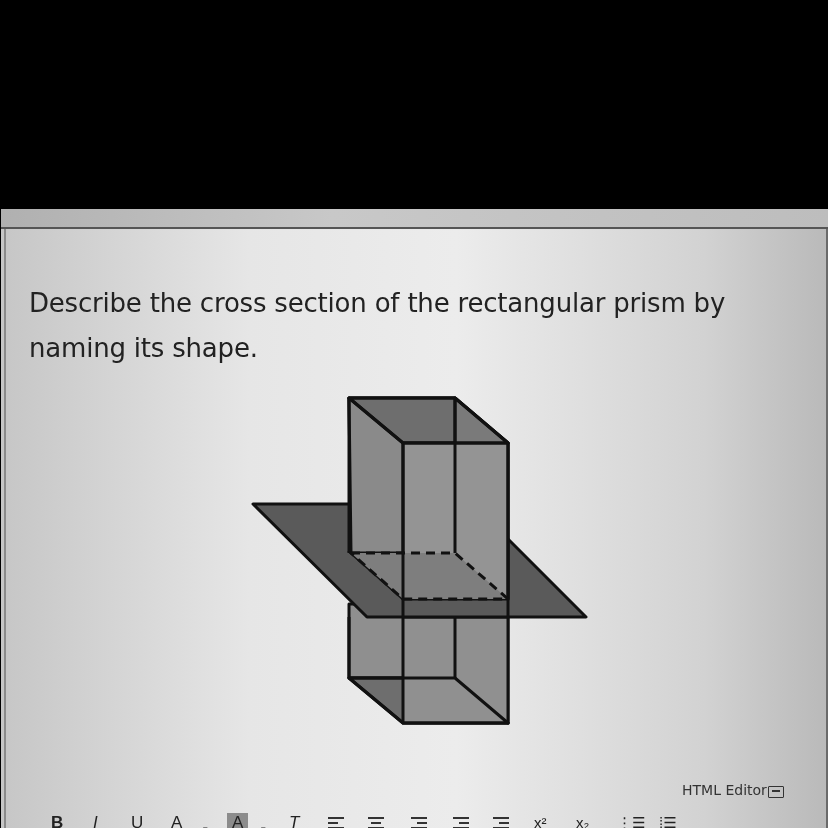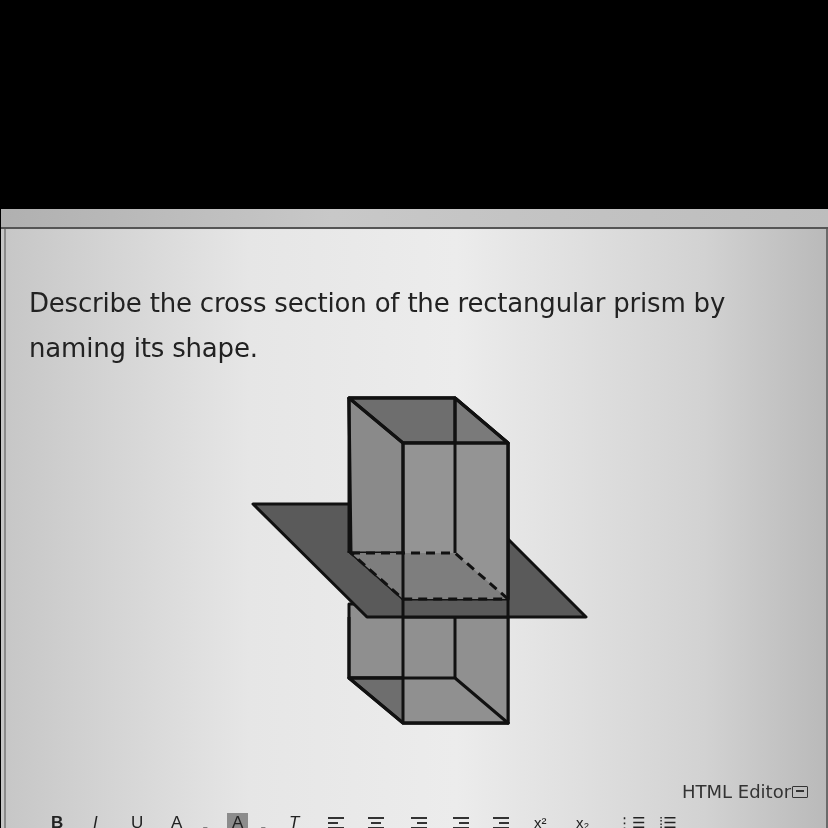--- a/index.html
+++ b/index.html
@@ -46,24 +46,24 @@
     }
     .figure {
       position: absolute;
       left: 0; top: 0;
       width: 828px; height: 619px;
     }
     .html-editor {
       position: absolute;
       left: 681px;
       top: 572px;
-      font-size: 18px;
+      font-size: 14px;
       color: #333;
       display: flex;
-      align-items: flex-start;
+      align-items: center;
     }
     .kbd-icon {
       display: inline-block;
       width: 14px; height: 10px;
       border: 1.5px solid #333;
       border-radius: 1px;
       margin-left: 1px;
       margin-top: 5px;
       position: relative;
     }

